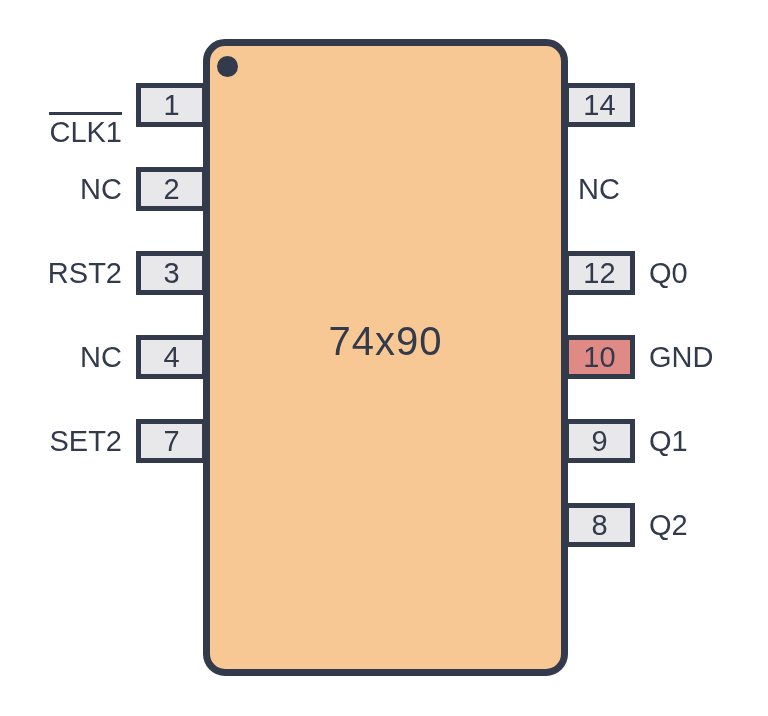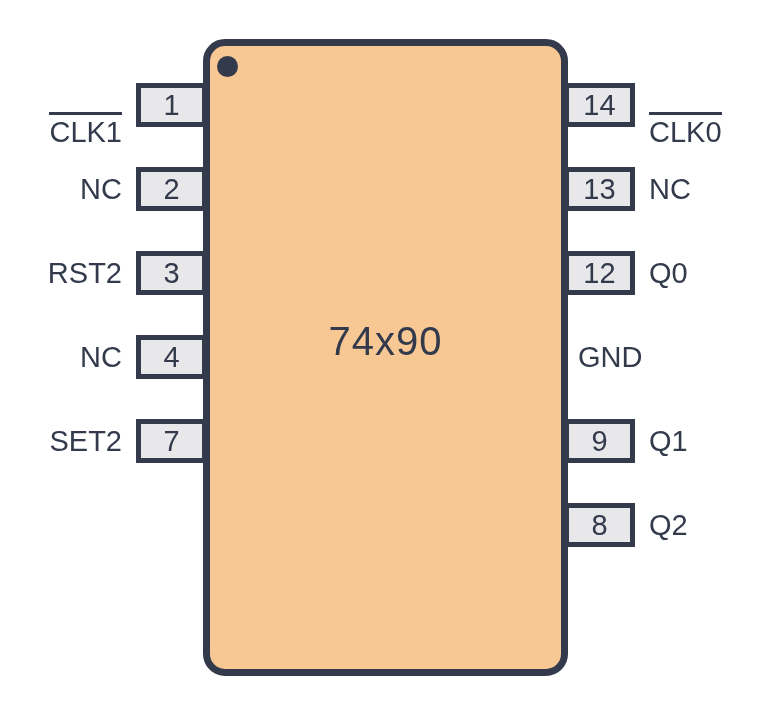--- a/index.html
+++ b/index.html
@@ -131,35 +131,34 @@
           <span>7</span>
         </div>
     </div>
   </div>
 
   <div class="pin-col right">
     <div class="pin-row">
       <div class="pin-box">
           <span>14</span>
         </div>
-      <span class="pin-label overline">CLK0</span>
     </div>
     <div class="pin-row">
-      <div class="pin-box">
-          <span>13</span>
-        </div>
       <span class="pin-label">NC</span>
     </div>
     <div class="pin-row">
       <div class="pin-box">
           <span>12</span>
         </div>
       <span class="pin-label">Q0</span>
     </div>
     <div class="pin-row">
+      <div class="pin-box power">
+          <span>10</span>
+        </div>
       <span class="pin-label">GND</span>
     </div>
     <div class="pin-row">
       <div class="pin-box">
           <span>9</span>
         </div>
       <span class="pin-label">Q1</span>
     </div>
     <div class="pin-row">
       <div class="pin-box">

